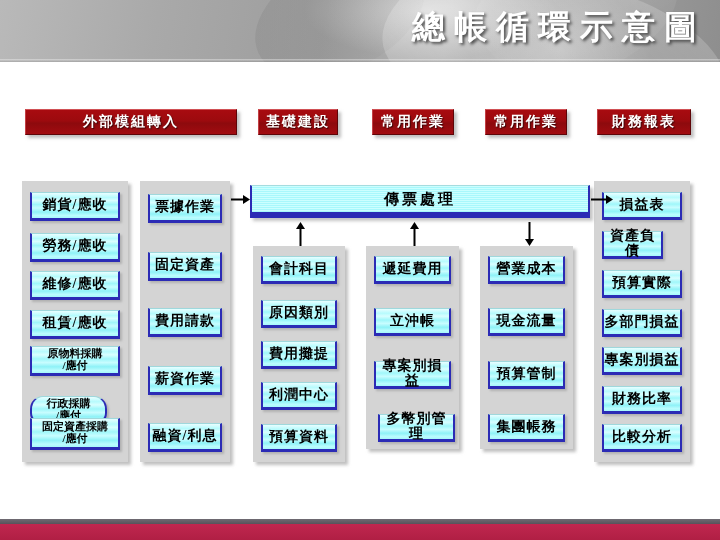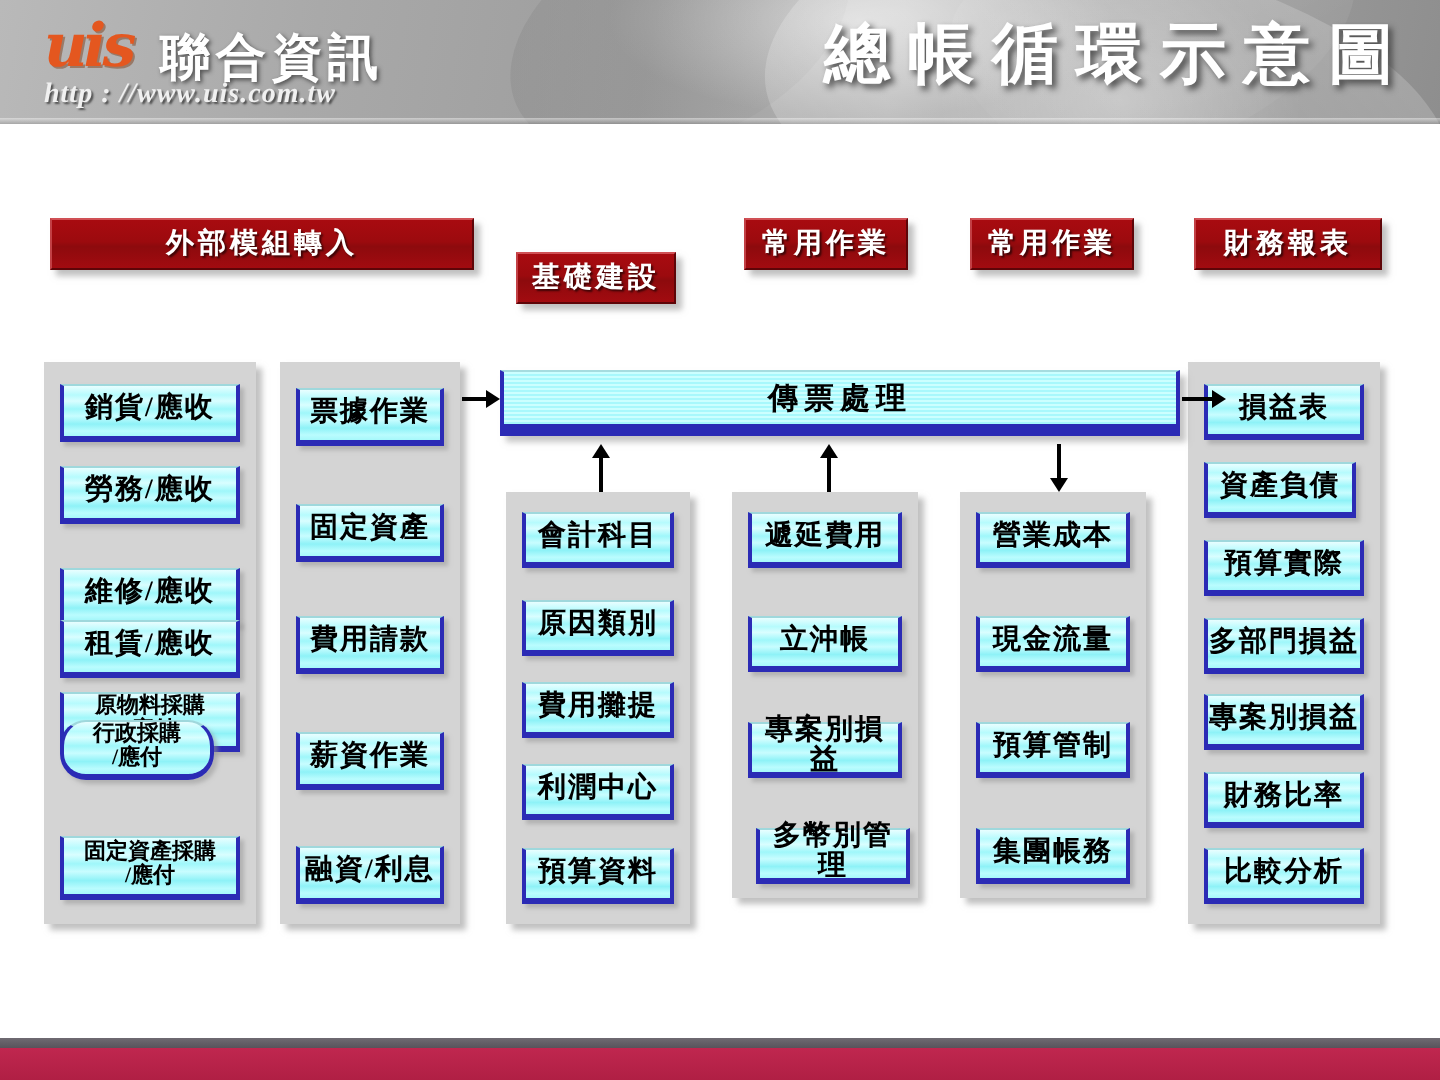--- a/index.html
+++ b/index.html
@@ -131,51 +131,46 @@
      background:linear-gradient(180deg,#c0274f,#b01f44);}
 </style>
 </head>
 <body>
 
 <div id="banner">
   <div class="swoosh sw1"></div>
   <div class="swoosh sw2"></div>
   <div class="swoosh sw3"></div>
 
-  <div id="logo-area">
-    <div id="logo-mark">uis</div>
-    <div id="logo-cn">聯合資訊</div>
-    <div id="logo-url">http : //www.uis.com.tw</div>
-  </div>
 
   <div id="banner-title">總帳循環示意圖</div>
 </div>
 
 <div id="diagram"></div>
 
 <div id="footer-line"></div>
 <div id="footer-bar"></div>
 
 <div class="redbtn" style="left: 25px; top: 109px; width: 212px;">外部模組轉入</div>
-<div class="redbtn" style="left: 258px; top: 109px; width: 80px; margin-top: 17px;">基礎建設</div>
+<div class="redbtn" style="left: 258px; top: 109px; width: 80px;">基礎建設</div>
 <div class="redbtn" style="left: 372px; top: 109px; width: 82px;">常用作業</div>
 <div class="redbtn" style="left: 485px; top: 109px; width: 82px;">常用作業</div>
 <div class="redbtn" style="left: 597px; top: 109px; width: 94px;">財務報表</div>
 <div class="panel" style="left: 22px; top: 181px; width: 106px; height: 281px;"></div>
 <div class="cbox" style="left: 30px; top: 192px; width: 90px; height: 29px;">銷貨/應收</div>
 <div class="cbox" style="left: 30px; top: 233px; width: 90px; height: 29px;">勞務/應收</div>
-<div class="cbox" style="left: 30px; top: 284px; width: 90px; height: 29px;">維修/應收</div>
+<div class="cbox" style="left: 30px; top: 271px; width: 90px; height: 29px;">維修/應收</div>
 <div class="cbox" style="left: 30px; top: 310px; width: 90px; height: 29px;">租賃/應收</div>
 <div class="cbox small" style="left: 30px; top: 346px; width: 90px; height: 30px;">
     <div>
       <span>原物料採購</span>
       <span>/應付</span>
     </div>
   </div>
-<div class="cbox small" style="left: 30px; top: 360px; width: 77px; height: 30px; border-radius: 13px;">
+<div class="cbox small" style="left: 30px; top: 396px; width: 77px; height: 30px; border-radius: 13px;">
     <div>
       <span>行政採購</span>
       <span>/應付</span>
     </div>
   </div>
 <div class="cbox small" style="left: 30px; top: 418px; width: 90px; height: 32px;">
     <div>
       <span>固定資產採購</span>
       <span>/應付</span>
     </div>
@@ -197,21 +192,21 @@
 <div class="cbox" style="left: 374px; top: 308px; width: 77px; height: 28px;">立沖帳</div>
 <div class="cbox" style="left: 374px; top: 361px; width: 77px; height: 28px;">專案別損益</div>
 <div class="cbox" style="left: 378px; top: 414px; width: 77px; height: 28px;">多幣別管理</div>
 <div class="panel" style="left: 480px; top: 246px; width: 93px; height: 203px;"></div>
 <div class="cbox" style="left: 488px; top: 256px; width: 77px; height: 28px;">營業成本</div>
 <div class="cbox" style="left: 488px; top: 308px; width: 77px; height: 28px;">現金流量</div>
 <div class="cbox" style="left: 488px; top: 361px; width: 77px; height: 28px;">預算管制</div>
 <div class="cbox" style="left: 488px; top: 414px; width: 77px; height: 28px;">集團帳務</div>
 <div class="panel" style="left: 594px; top: 181px; width: 96px; height: 281px;"></div>
 <div class="cbox" style="left: 602px; top: 192px; width: 80px; height: 28px;">損益表</div>
-<div class="cbox" style="left: 602px; top: 231px; width: 76px; height: 28px;">資產負債</div>
+<div class="cbox" style="left: 602px; top: 231px; width: 61px; height: 28px;">資產負債</div>
 <div class="cbox" style="left: 602px; top: 270px; width: 80px; height: 28px;">預算實際</div>
 <div class="cbox" style="left: 602px; top: 309px; width: 80px; height: 28px;">多部門損益</div>
 <div class="cbox" style="left: 602px; top: 347px; width: 80px; height: 28px;">專案別損益</div>
 <div class="cbox" style="left: 602px; top: 386px; width: 80px; height: 28px;">財務比率</div>
 <div class="cbox" style="left: 602px; top: 424px; width: 80px; height: 28px;">比較分析</div>
 <div id="center-box" style="left: 250px; top: 185px; width: 340px; height: 33px;">傳票處理</div>
 <div class="arrow" style="left: 231px; top: 194px;">
     <svg width="19" height="11">
       <line x1="0" y1="5.5" x2="13" y2="5.5" stroke="#000" stroke-width="2"></line>
       <polygon points="19,5.5 12,1 12,10" fill="#000"></polygon>

